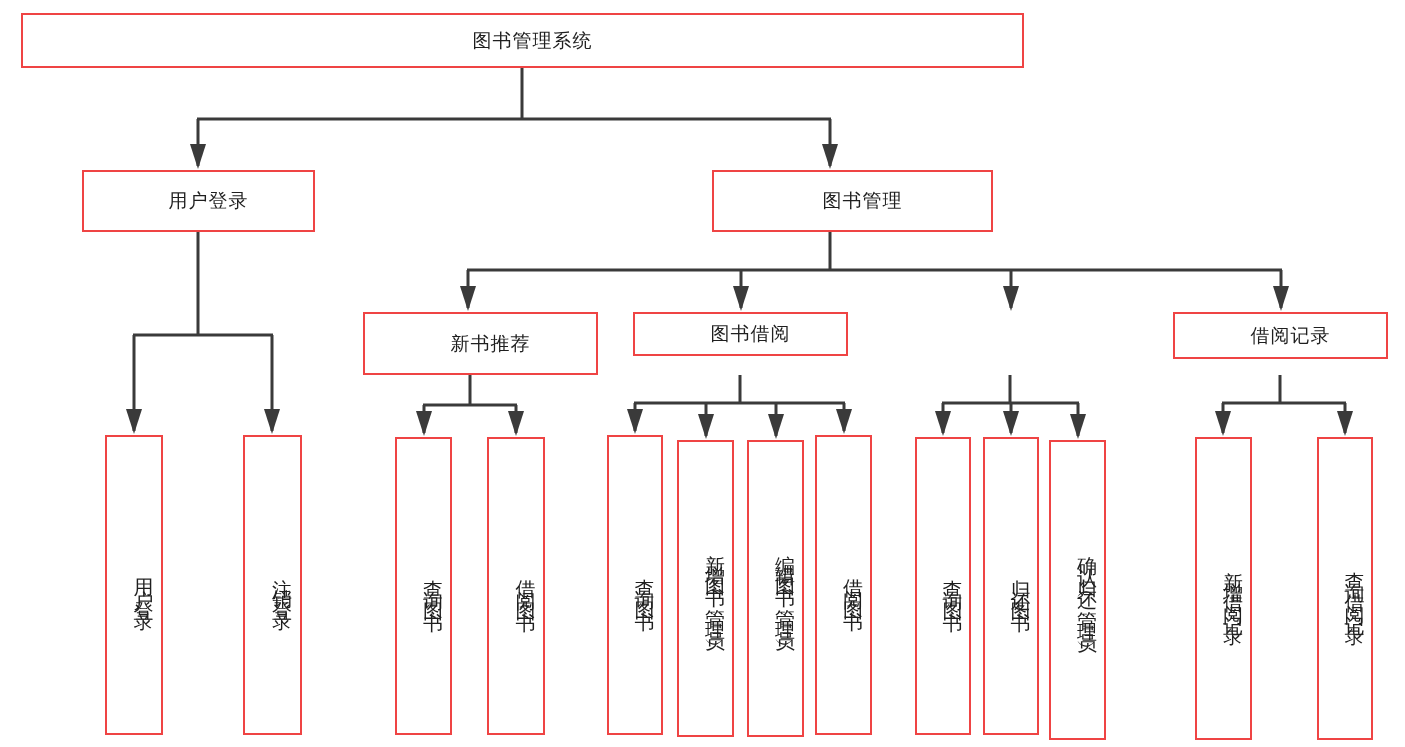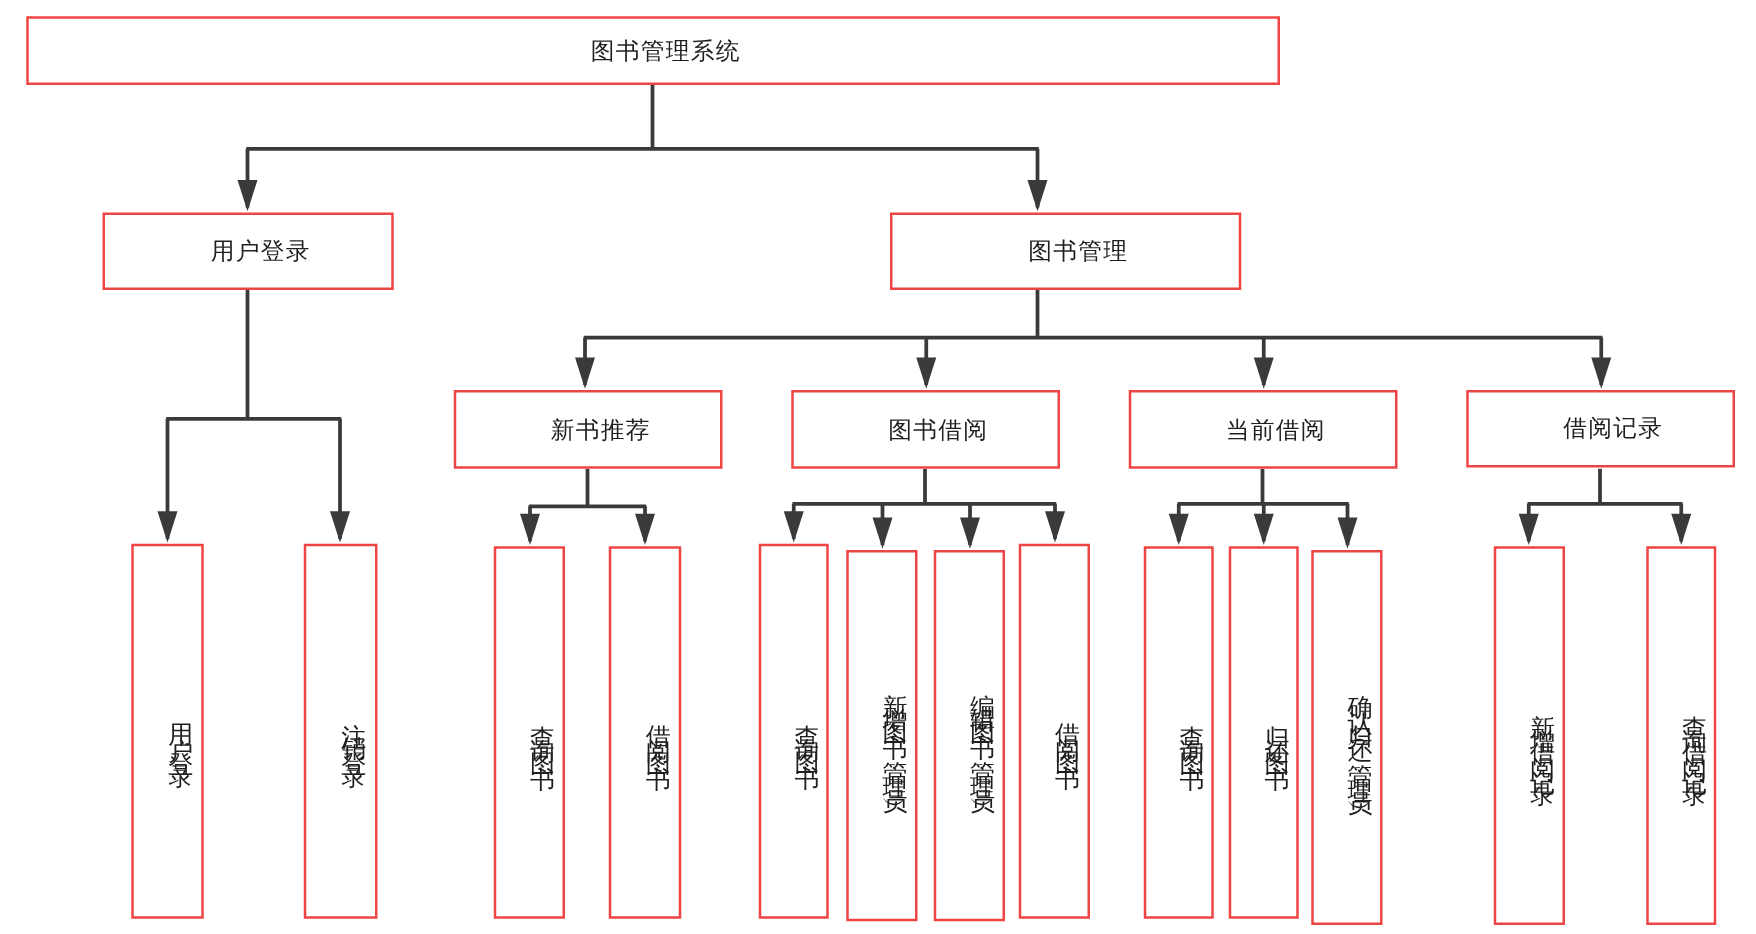--- a/index.html
+++ b/index.html
@@ -92,30 +92,27 @@
     <span>图书管理系统</span>
   </div>
 
   <div class="node" style="left:82px;top:170px;width:233px;height:62px;">
     <span>用户登录</span>
   </div>
   <div class="node" style="left:712px;top:170px;width:281px;height:62px;">
     <span>图书管理</span>
   </div>
 
-  <div class="node" style="left:363px;top:312px;width:215px;height:63px;">
+  <div class="node" style="left:363px;top:312px;width:235px;height:63px;">
     <span>新书推荐</span>
   </div>
-  <div class="node" style="left:633px;top:312px;width:215px;height:63px;">
+  <div class="node" style="left:633px;top:312px;width:215px;height:44px;">
     <span>图书借阅</span>
   </div>
-  <div class="node" style="left:903px;top:312px;width:215px;height:63px;">
-    <span>当前借阅</span>
-  </div>
-  <div class="node" style="left:1173px;top:312px;width:215px;height:62px;">
+  <div class="node" style="left:1173px;top:312px;width:215px;height:47px;">
     <span>借阅记录</span>
   </div>
 
   <div class="node vnode" style="left:105px;top:435px;width:58px;height:300px;">
     <span>用户登录</span>
   </div>
   <div class="node vnode" style="left:243px;top:435px;width:59px;height:300px;">
     <span>注销登录</span>
   </div>
 

